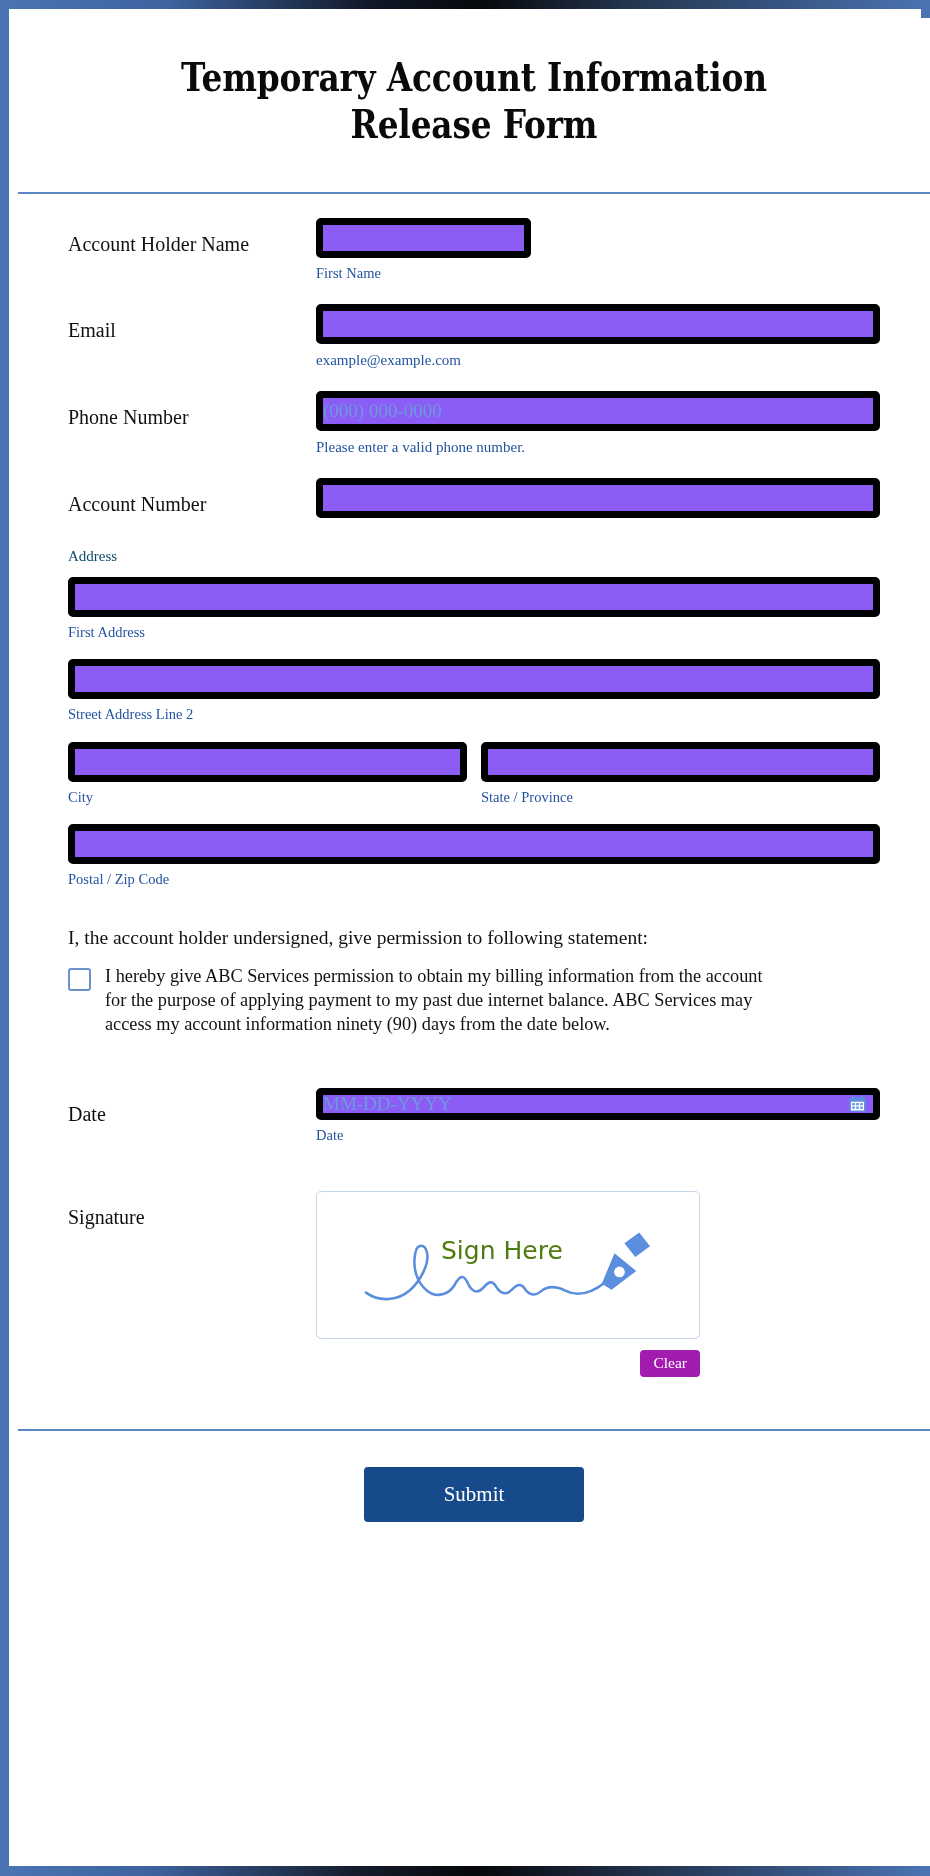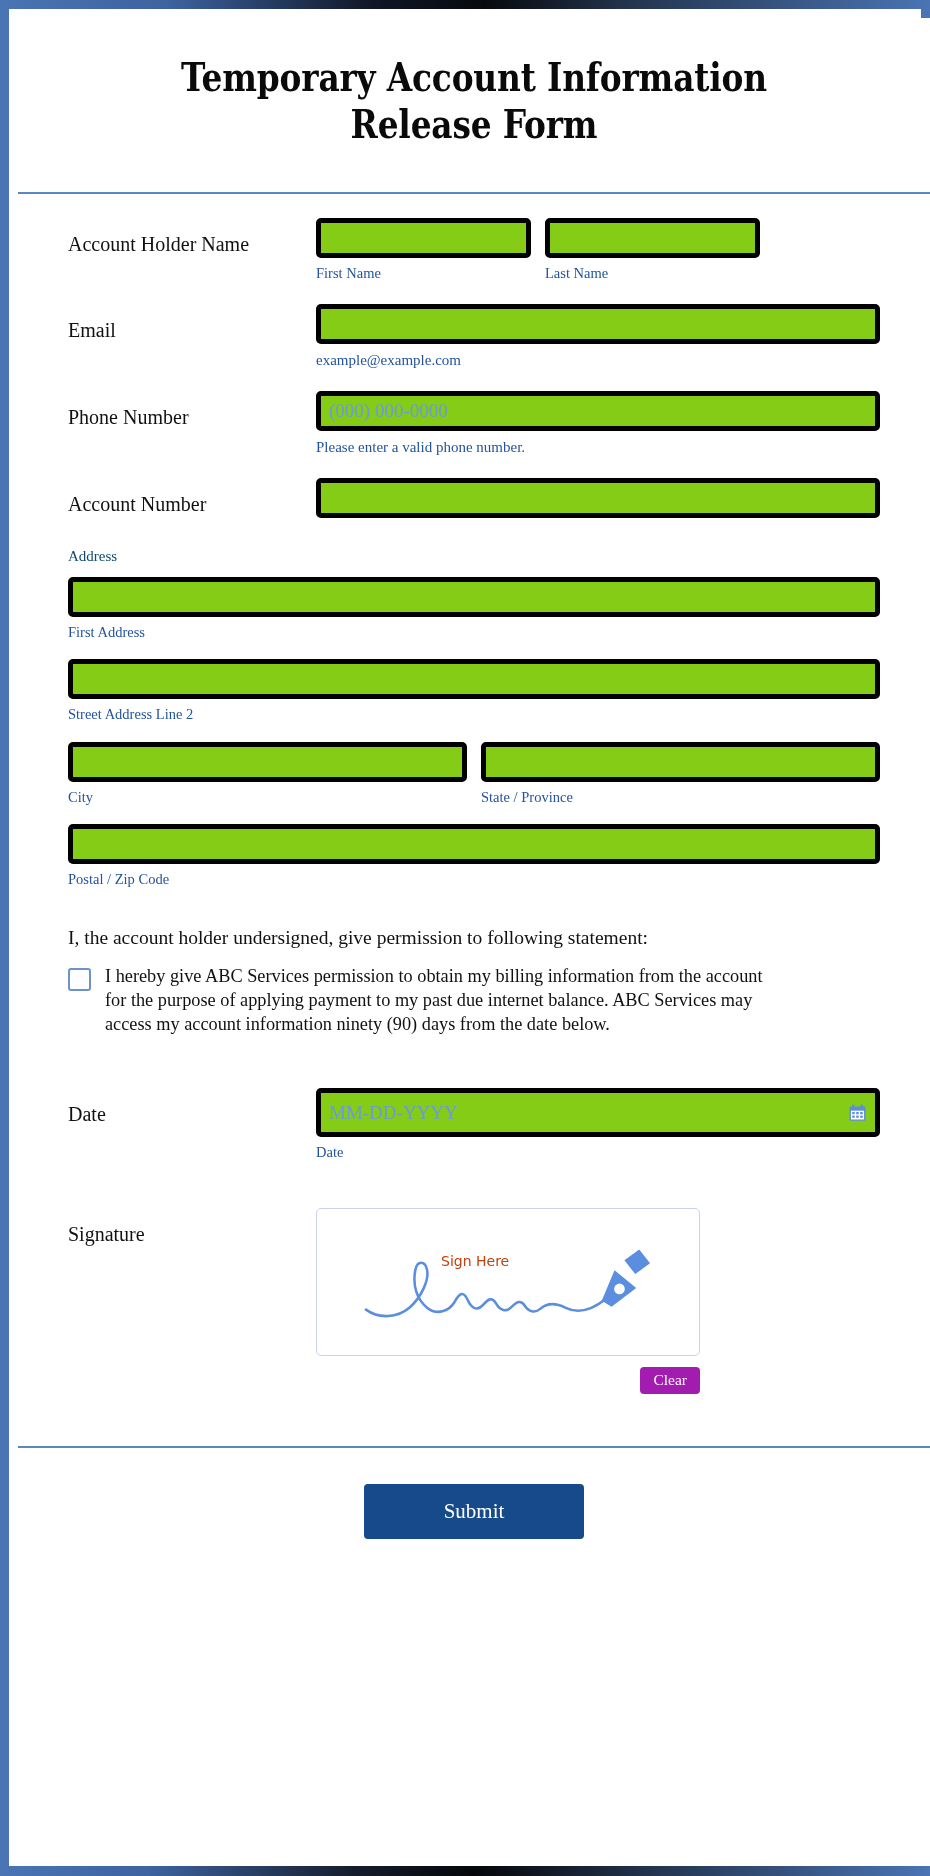--- a/index.html
+++ b/index.html
@@ -83,28 +83,28 @@
     line-height: 1.25;
   }
   .field-control { flex: 1 1 auto; }
 
   .inputs-2col { display: flex; gap: 14px; }
   .col { display: flex; flex-direction: column; }
   .col-half { width: 215px; }
 
   .tb {
     height: 40px;
-    border: 5px solid #000000;
+    border: 7px solid #000000;
     border-radius: 5px;
-    background: #84cc16;
+    background: #8b5cf6;
     width: 100%;
     font-family: "Liberation Serif", serif;
     font-size: 19px;
     color: #1a1a1a;
-    padding: 0 8px;
+    padding: 0 0;
     outline: none;
   }
   .tb::placeholder { color: #6c9ada; opacity: 1; }
 
   .sub {
     font-size: 14.5px;
     color: #23539e;
     margin-top: 7px;
     line-height: 1.2;
   }
@@ -152,21 +152,21 @@
   .consent-text {
     font-size: 18.3px;
     line-height: 1.32;
     color: #111111;
     max-width: 680px;
   }
 
   
   .date-row { margin-top: 52px; }
   .date-wrap { position: relative; }
-  .date-wrap .tb { padding-right: 46px; height: 49px; }
+  .date-wrap .tb { padding-right: 46px; height: 32px; }
   .cal-icon {
     position: absolute;
     right: 13px;
     top: 50%;
     transform: translateY(-50%);
     width: 19px; height: 19px;
     pointer-events: none;
   }
 
   
@@ -178,22 +178,22 @@
     border-radius: 5px;
     background: #ffffff;
     position: relative;
     overflow: hidden;
   }
   .sig-art { position: absolute; left: 0; top: 0; width: 100%; height: 100%; }
   .sig-here {
     position: absolute;
     left: 124px; top: 44px;
     font-family: "DejaVu Sans", "Liberation Sans", sans-serif;
-    font-size: 14px;
-    color: #c2410c;
+    font-size: 25px;
+    color: #4d7c0f;
   }
   .clear-wrap {
     width: 384px;
     display: flex;
     justify-content: flex-end;
     margin-top: 11px;
   }
   .clear-btn {
     background: #a21caf;
     color: #ffffff;
@@ -235,24 +235,20 @@
 
     <div class="form-body">
 
       <div class="field-row">
         <div class="field-label">Account Holder Name</div>
         <div class="field-control">
           <div class="inputs-2col">
             <div class="col col-half">
               <input class="tb" type="text" value="" style="">
               <div class="sub">First Name</div>
-            </div>
-            <div class="col col-half">
-              <input class="tb" type="text" value="" style="">
-              <div class="sub">Last Name</div>
             </div>
           </div>
         </div>
       </div>
 
       <div class="field-row">
         <div class="field-label">Email</div>
         <div class="field-control">
           <input class="tb" type="text" value="" style="">
           <div class="sub sub-wide">example@example.com</div>

